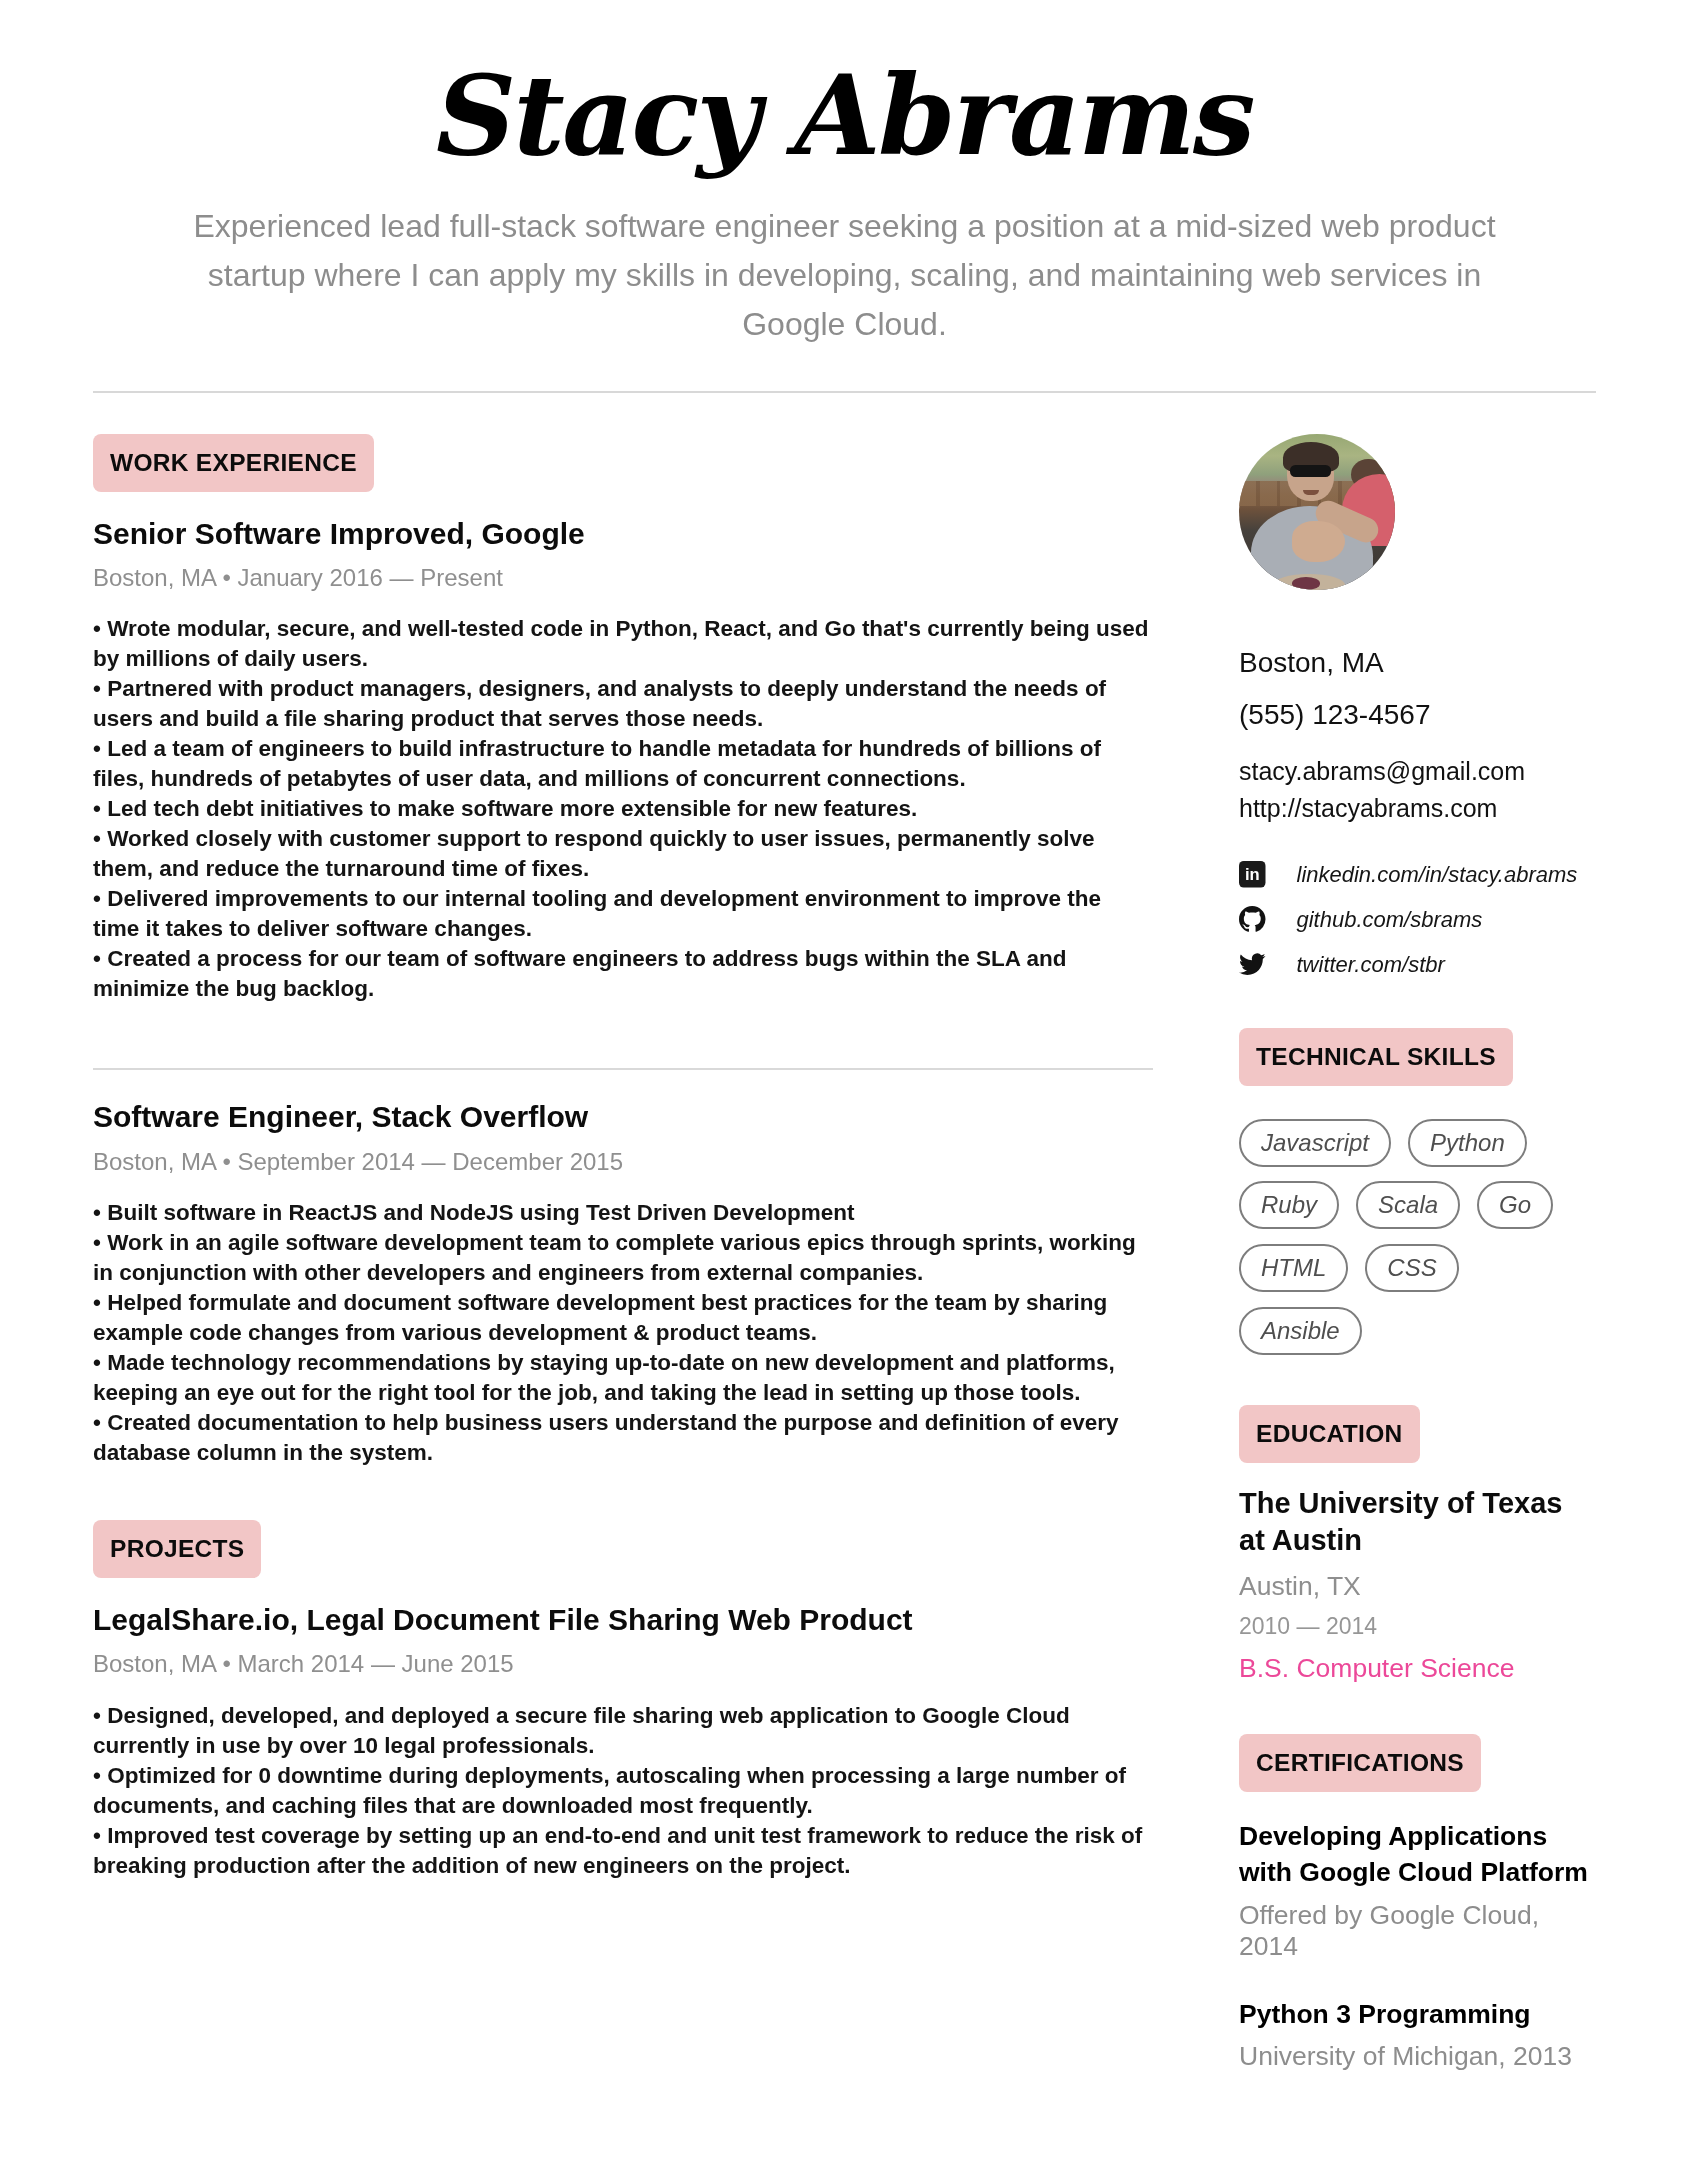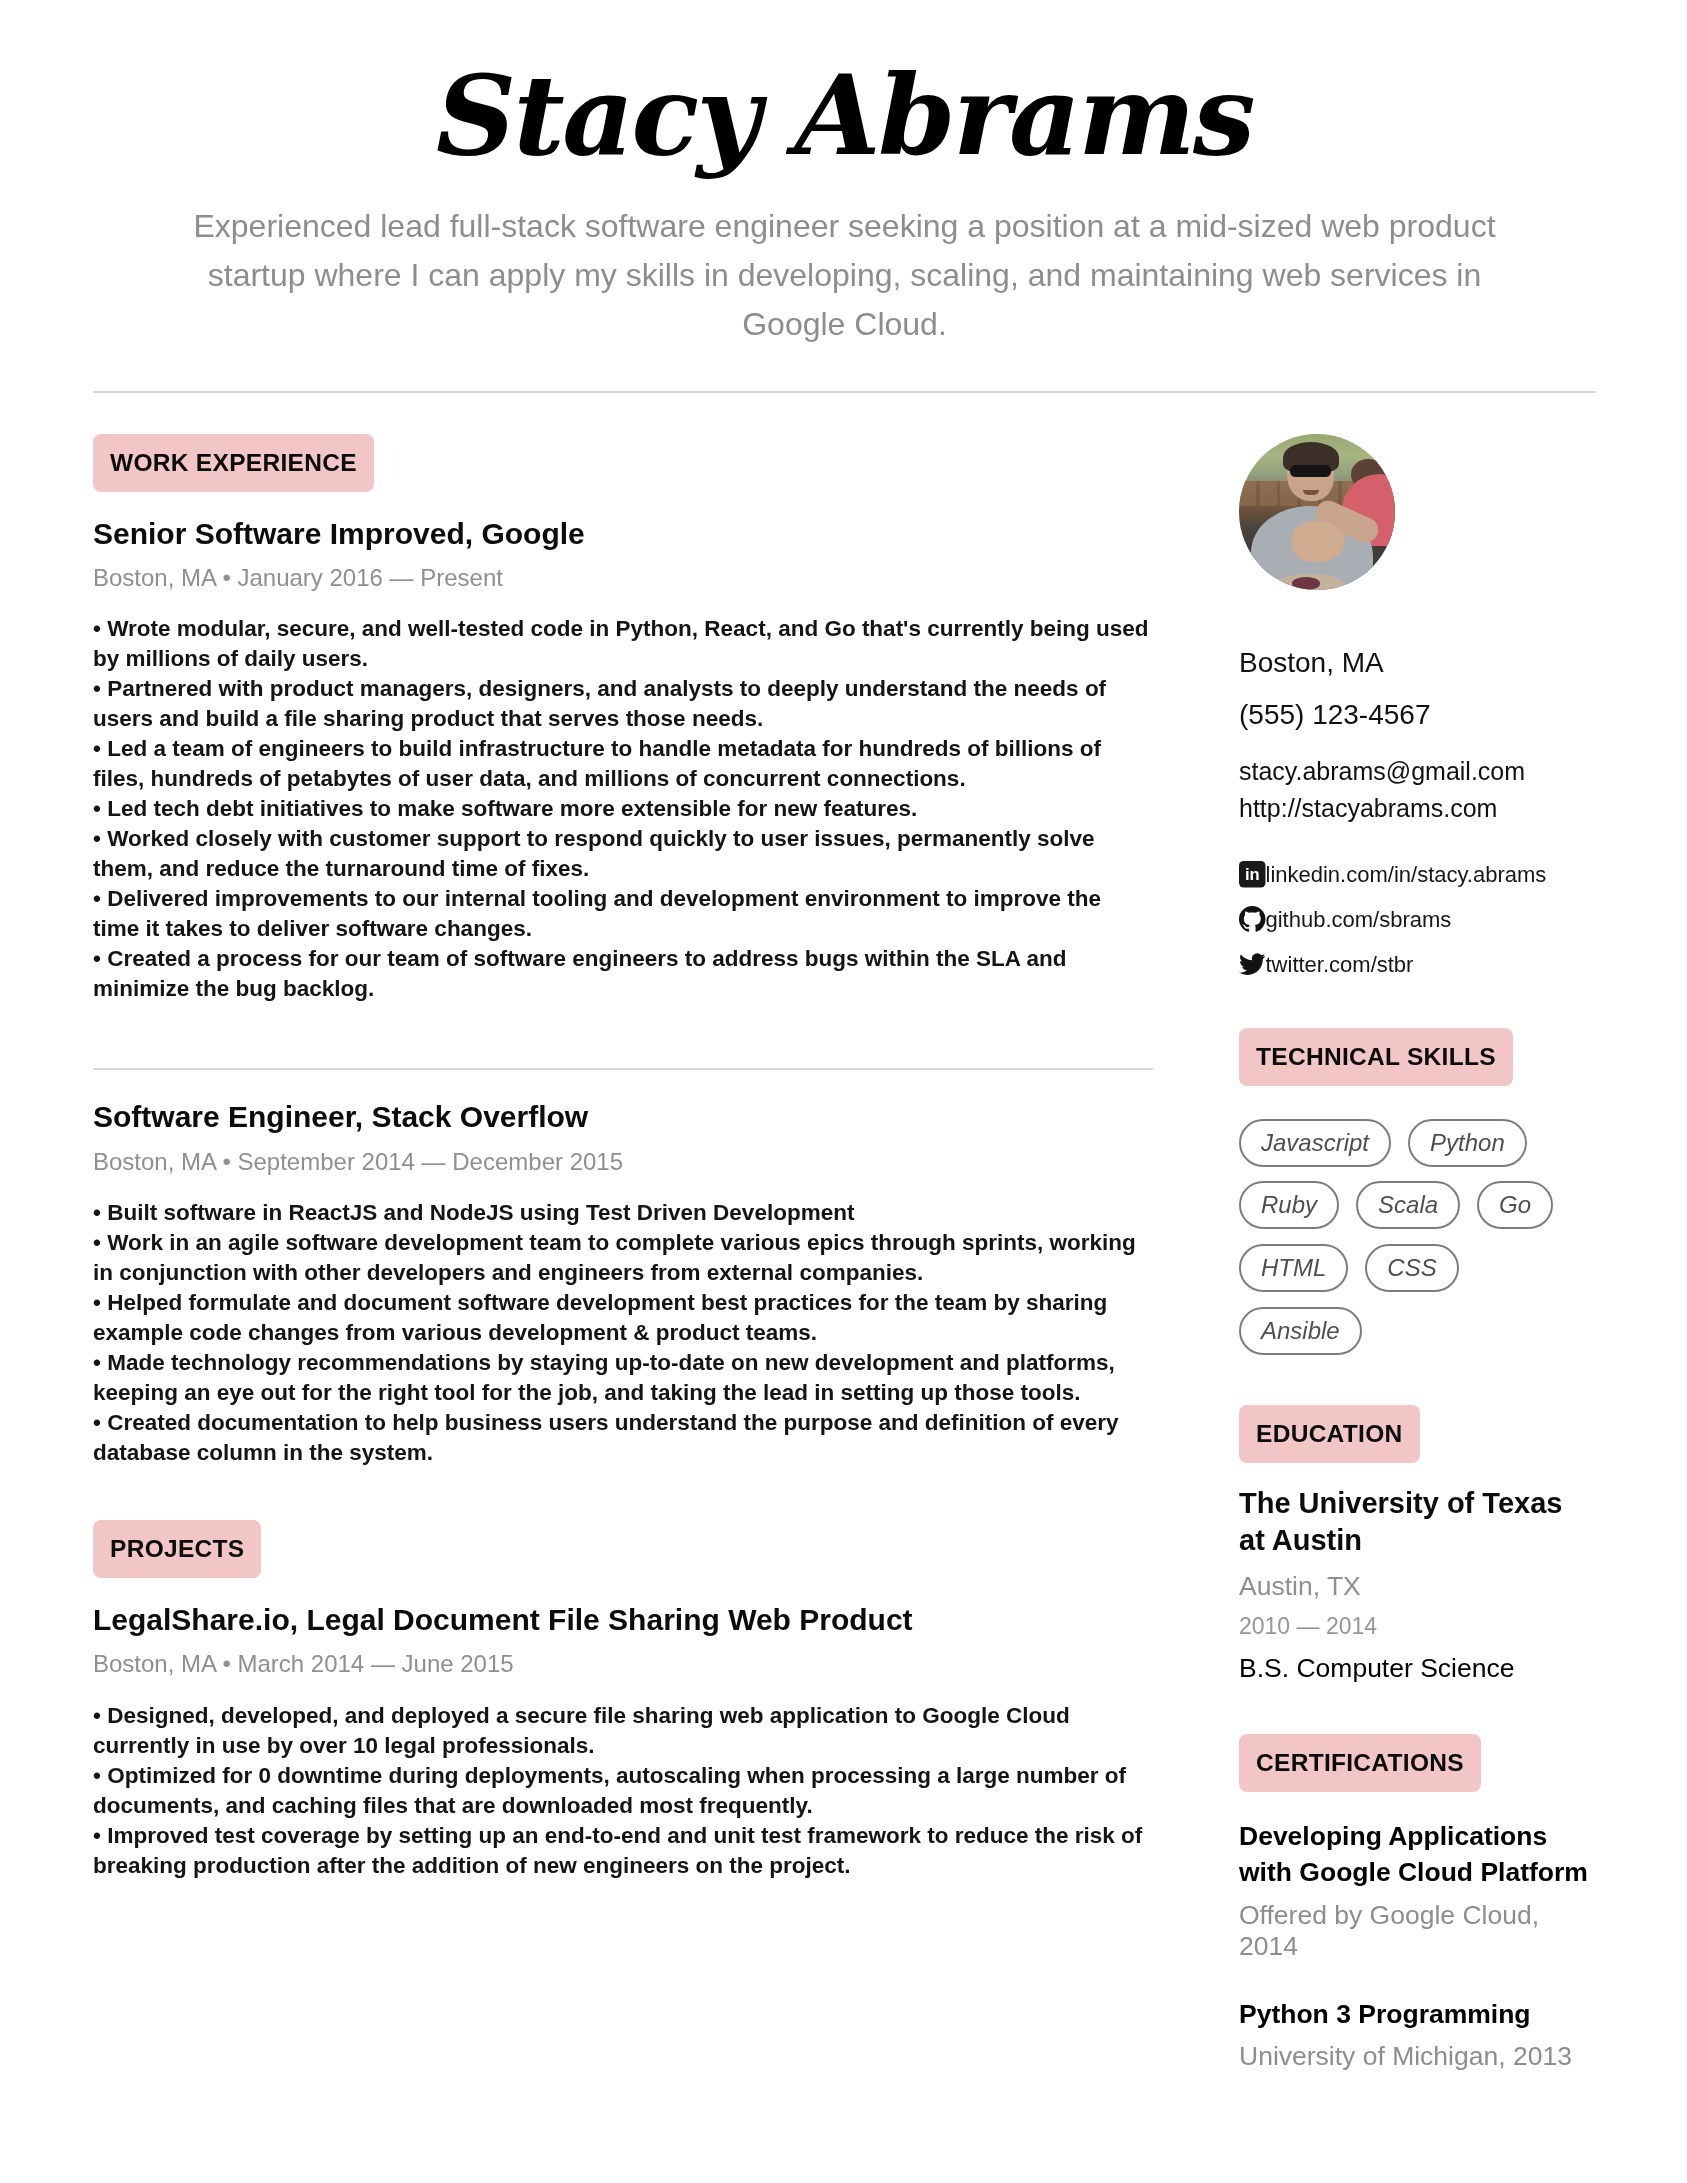--- a/index.html
+++ b/index.html
@@ -91,36 +91,36 @@
 
   .contact { margin-top:57px; }
   .contact-location, .contact-phone { font-size:28px; color:#111; }
   .contact-location { margin-bottom:20px; }
   .contact-phone    { margin-bottom:22.5px; }
   .contact-email, .contact-site { font-size:25px; color:#111; line-height:37px; }
 
   .social { margin-top:34px; }
   .social-row { display:flex; align-items:center; margin-top:18.5px; }
   .social-row svg { flex:0 0 auto; display:block; }
-  .social-label { font-size:22px; color:#161616; margin-left:0; }
+  .social-label { font-size:22px; color:#161616; margin-left:31px;font-style:italic; }
 
   .side-badge-wrap { margin-top:50px; }
   .pills { margin-top:18.5px; display:flex; flex-wrap:wrap; }
   .pill {
     border:2px solid #7d7d7d; color:#4f4f4f;
     font-size:24px; padding:8px 20px;
     border-radius:661px; margin:14.6px 17px 0 0;
     white-space:nowrap;
     font-style:italic;
   }
 
   .edu-school { font-size:29px; font-weight:bold; color:#0c0c0c; line-height:37px; margin-top:22.5px; }
   .edu-loc    { font-size:26.5px; color:#8f8f8f; margin-top:12px; }
   .edu-dates  { font-size:23px; color:#969696; margin-top:10.6px; }
-  .edu-degree { font-size:26.5px; color:#000000; margin-top:13.2px; }
+  .edu-degree { font-size:26.5px; color:#ec4899; margin-top:13.2px; }
 
   .cert { margin-top:26.5px; }
   .cert + .cert { margin-top:34px; }
   .cert-name   { font-size:26.5px; font-weight:bold; color:#000000; line-height:36px; }
   .cert-issuer { font-size:26.5px; color:#8d8d8d; margin-top:9.3px; }
 </style>
 </head>
 <body>
 
 <div class="page">

